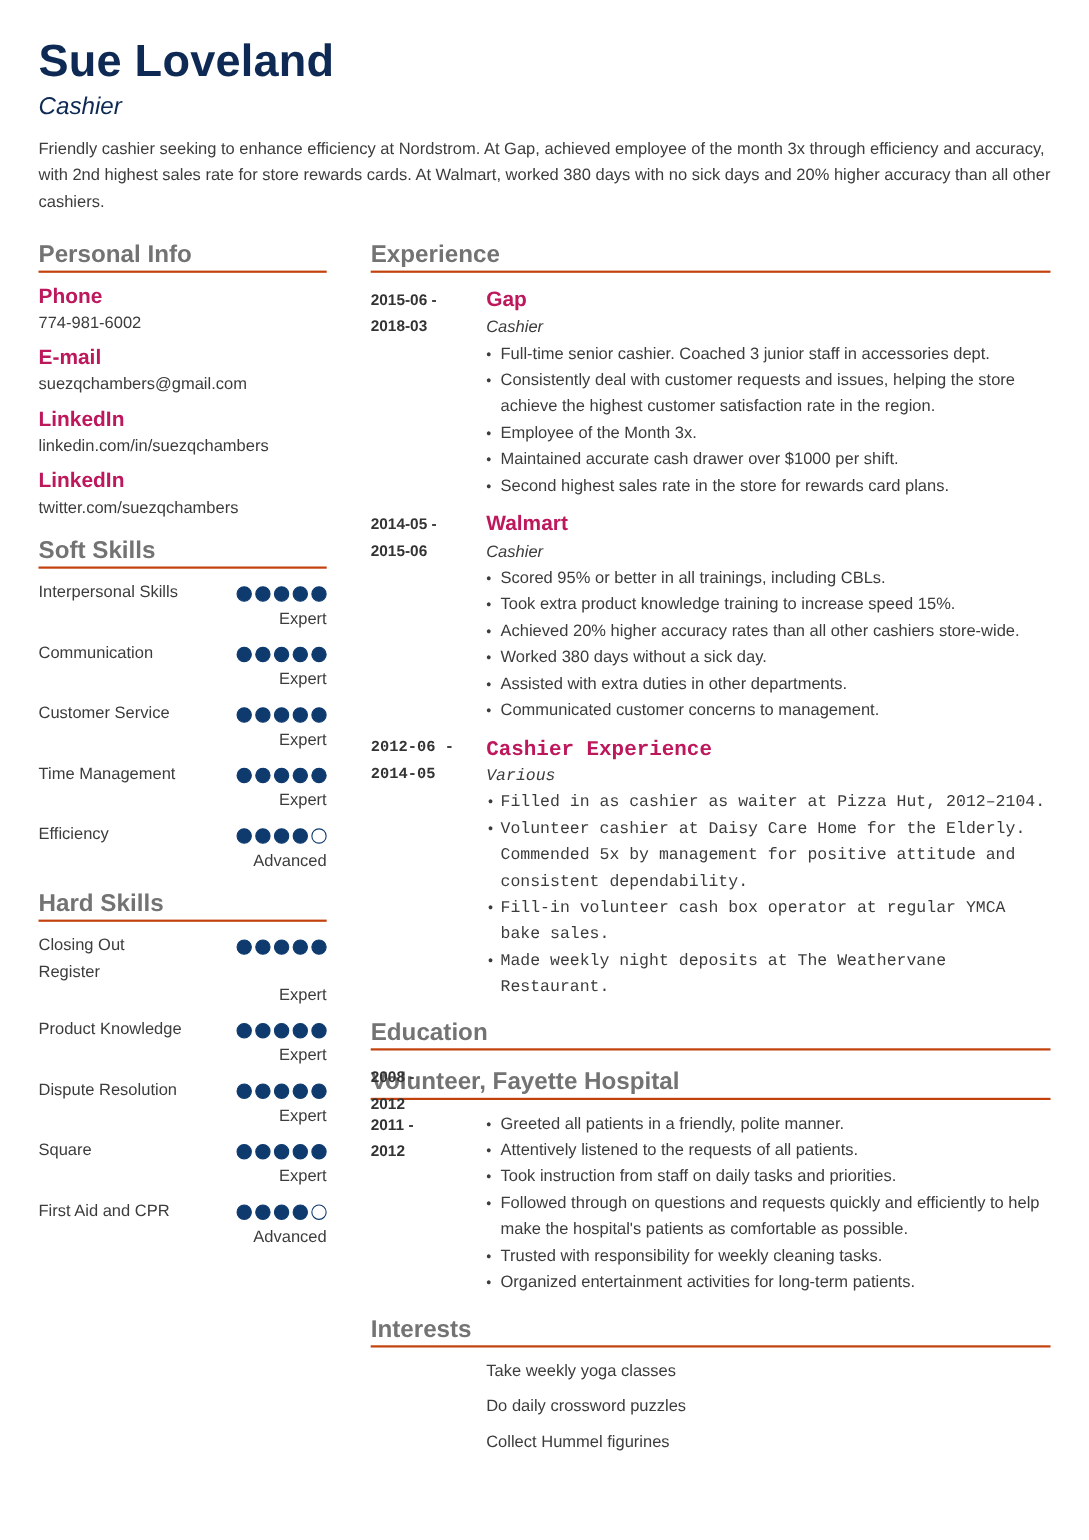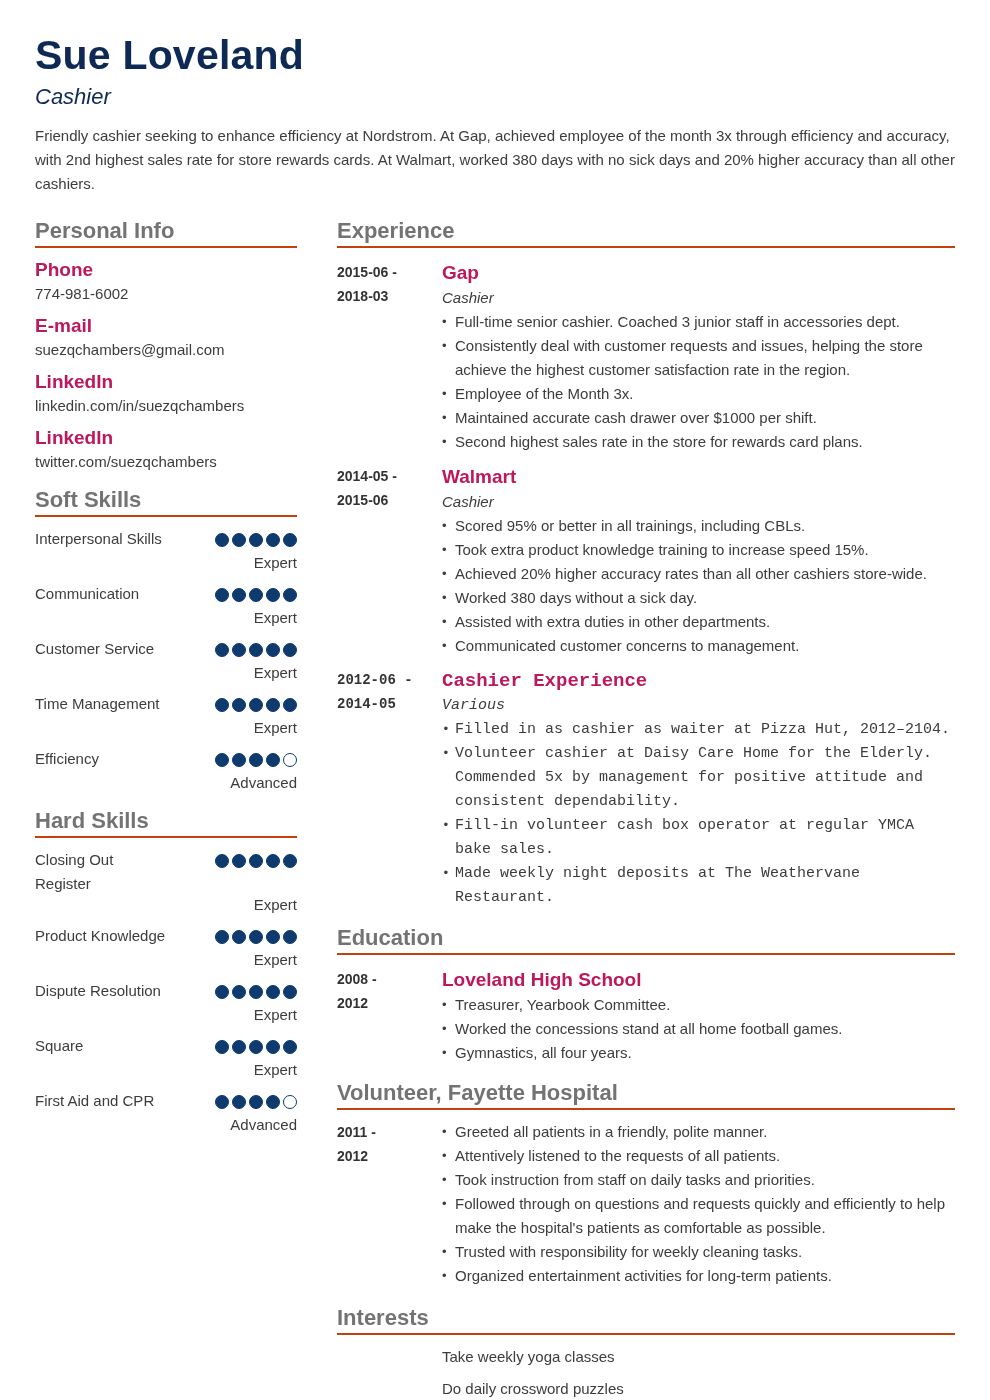--- a/index.html
+++ b/index.html
@@ -246,28 +246,20 @@
         </ul>
       </div>
     </div>
 
     <div class="sec-head right" style="margin-top:12px;">Education</div>
     <div class="entry" style="margin-top:12px;">
       <div class="date">
           <div>2008 -</div>
           <div>2012</div>
         </div>
-      <div class="body">
-        <div class="entry-title">Loveland High School</div>
-        <ul class="bullets">
-          <li>Treasurer, Yearbook Committee.</li>
-          <li>Worked the concessions stand at all home football games.</li>
-          <li>Gymnastics, all four years.</li>
-        </ul>
-      </div>
     </div>
 
     <div class="sec-head right" style="margin-top:12px;">Volunteer, Fayette Hospital</div>
     <div class="entry" style="margin-top:10px;">
       <div class="date">
           <div>2011 -</div>
           <div>2012</div>
         </div>
       <div class="body">
         <ul class="bullets">

